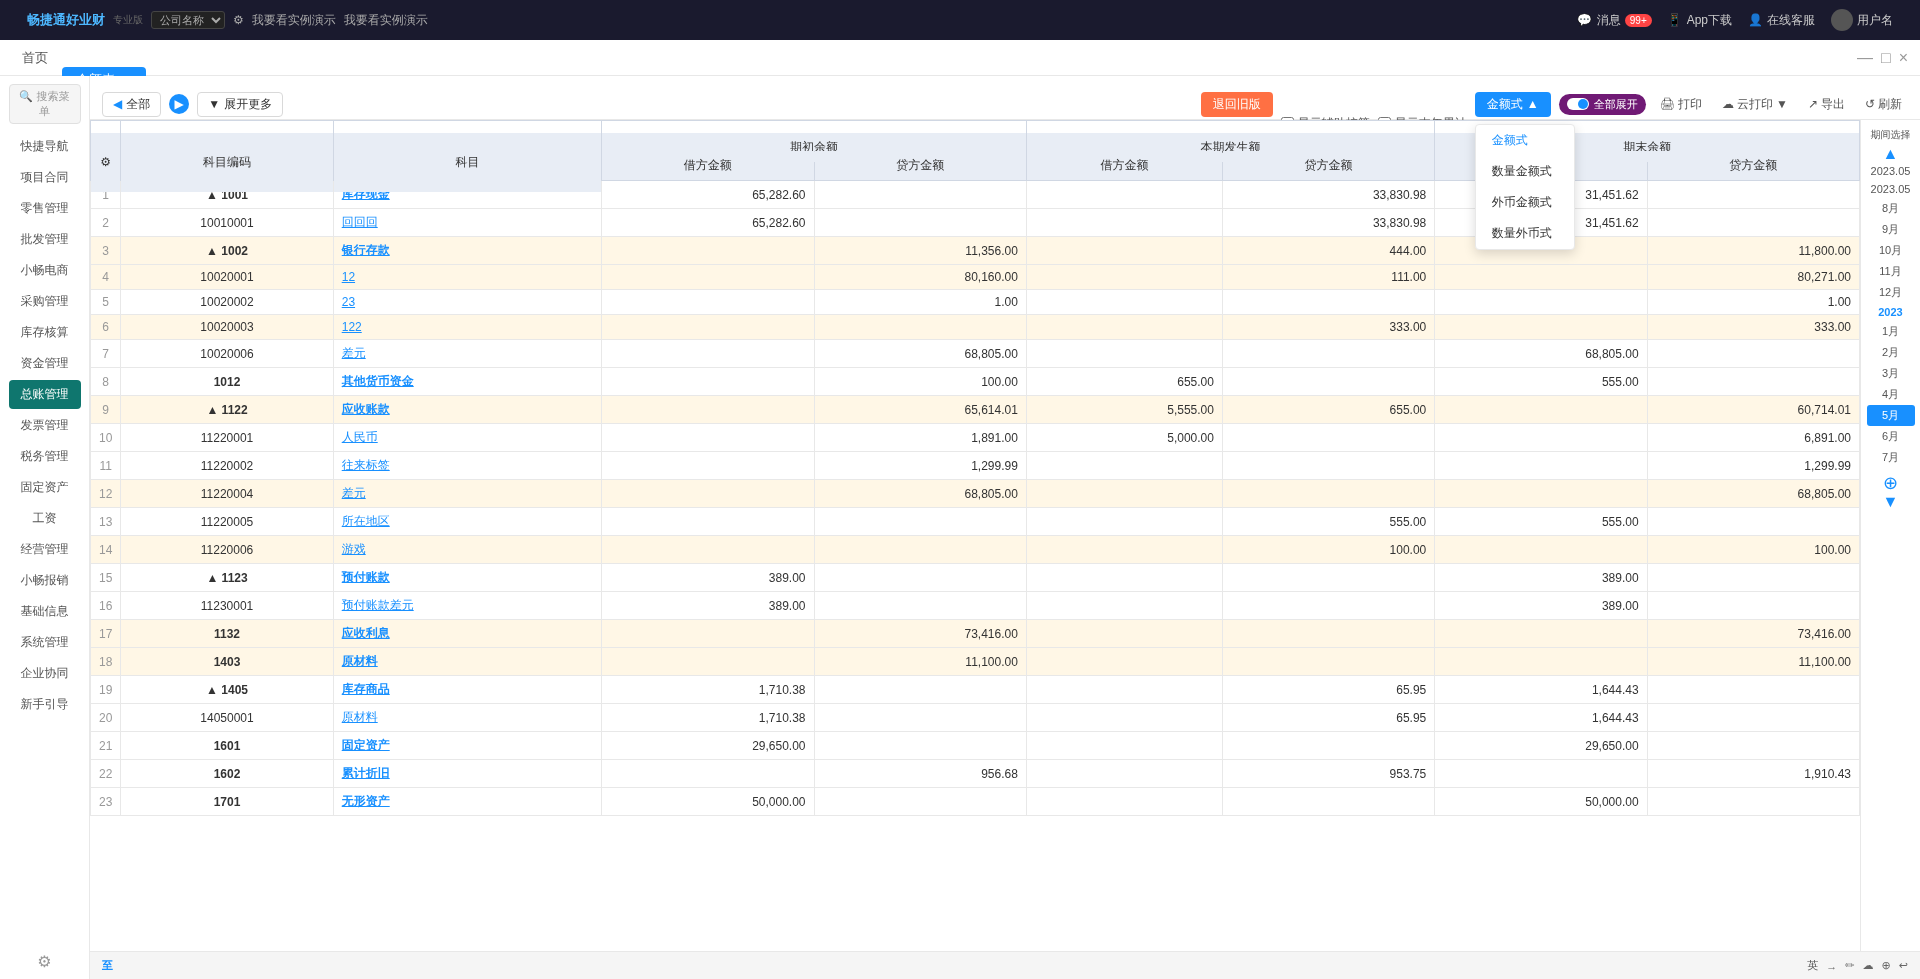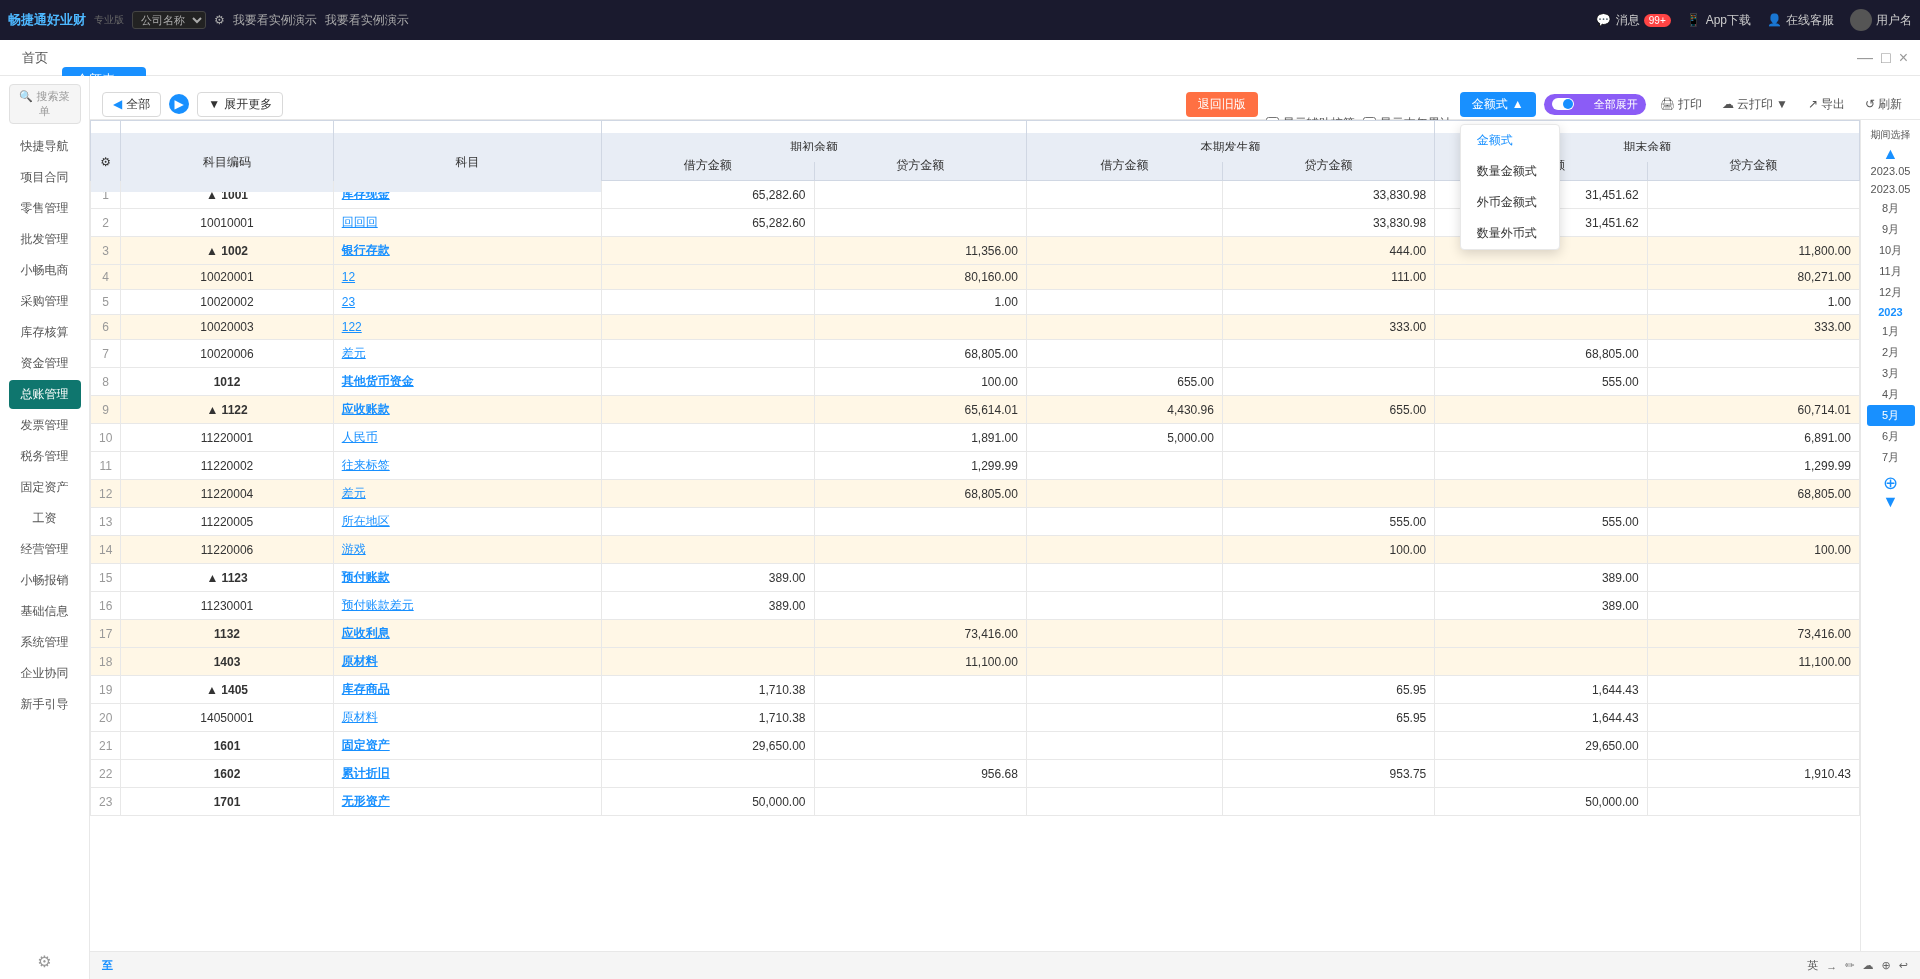--- a/index.html
+++ b/index.html
@@ -1,19 +1,19 @@
 <!DOCTYPE html>
 <html><head>
   <meta charset="utf-8">
   <style>
     * { box-sizing: border-box; margin: 0; padding: 0; }
     body { font-family: 'Microsoft YaHei', Arial, sans-serif; font-size: 12px; background: #f0f2f5; color: #333; overflow: hidden; }
 
     
-    .top-bar { height: 40px; background: #1a1a2e; display: flex; align-items: center; padding: 0 8px; justify-content: space-between; }
+    .top-bar { height: 40px; background: #1a1a2e; display: flex; align-items: center; padding: 0 27px; justify-content: space-between; }
     .top-bar-left { display: flex; align-items: center; gap: 8px; color: #aaa; font-size: 12px; }
     .top-bar-logo { color: #4db8ff; font-size: 13px; font-weight: bold; }
     .top-bar-right { display: flex; align-items: center; gap: 16px; color: #ccc; font-size: 12px; }
     .badge { background: #ff4444; color: white; border-radius: 10px; padding: 1px 5px; font-size: 10px; }
     .top-bar-icon-group { display: flex; align-items: center; gap: 4px; cursor: pointer; }
 
     
     .tab-bar { height: 36px; background: #fff; display: flex; align-items: center; padding: 0 12px; border-bottom: 1px solid #e8e8e8; gap: 4px; }
     .tab-item { padding: 4px 14px; border-radius: 4px 4px 0 0; cursor: pointer; font-size: 13px; color: #555; }
     .tab-item.active { background: #1890ff; color: #fff; margin-top: 44px; }
@@ -38,21 +38,21 @@
     
     .toolbar { height: 44px; background: #fff; display: flex; align-items: center; padding: 0 12px; gap: 8px; border-bottom: 1px solid #e8e8e8; flex-wrap: wrap; }
     .all-btn { display: flex; align-items: center; gap: 4px; border: 1px solid #d9d9d9; border-radius: 4px; padding: 3px 10px; cursor: pointer; background: #fff; font-size: 12px; }
     .arrow-btn { background: #1890ff; color: #fff; border: none; border-radius: 50%; width: 20px; height: 20px; cursor: pointer; font-size: 12px; display: flex; align-items: center; justify-content: center; }
     .expand-btn { display: flex; align-items: center; gap: 4px; border: 1px solid #d9d9d9; border-radius: 4px; padding: 3px 10px; cursor: pointer; background: #fff; font-size: 12px; }
     .toolbar-right { margin-left: auto; display: flex; align-items: center; gap: 8px; }
     .return-btn { background: #ff7043; color: #fff; border: none; border-radius: 4px; padding: 4px 12px; cursor: pointer; font-size: 12px; }
     .checkbox-group { display: flex; align-items: center; gap: 4px; font-size: 12px; color: #555; margin-top: 39px; }
     .checkbox-group input { cursor: pointer; }
     .amount-btn { background: #1890ff; color: #fff; border: none; border-radius: 4px; padding: 4px 12px; cursor: pointer; font-size: 12px; display: flex; align-items: center; gap: 4px; position: relative; }
-    .toggle-btn { background: #8b5cf6; border-radius: 12px; padding: 3px 8px; color: #fff; font-size: 11px; display: flex; align-items: center; gap: 20px; cursor: pointer; }
+    .toggle-btn { background: #701a75; border-radius: 12px; padding: 3px 8px; color: #fff; font-size: 11px; display: flex; align-items: center; gap: 5px; cursor: pointer; }
     .action-btn { display: flex; align-items: center; gap: 3px; color: #555; font-size: 12px; cursor: pointer; padding: 3px 6px; border-radius: 4px; }
 
     
     .table-container { flex: 1; overflow: auto; background: #fff; position: relative; }
     table { width: 100%; border-collapse: collapse; font-size: 12px; }
     thead th { background: #e8edf5; border: 1px solid #d0d7e3; padding: 6px 8px; text-align: center; font-weight: normal; color: #333; position: sticky; top: 12px; z-index: 2; white-space: nowrap; }
     thead th.settings-col { width: 30px; }
     td { border: 1px solid #e8e8e8; padding: 5px 8px; text-align: center; white-space: nowrap; }
     td.text-left { text-align: left; }
     td.number { text-align: right; }
@@ -378,21 +378,21 @@
                 <td class="number"></td>
                 <td class="number">555.00</td>
                 <td class="number"></td>
               </tr>
               <tr class="highlight">
                 <td class="row-number">9</td>
                 <td><span style="font-weight: bold;">▲ 1122</span></td>
                 <td class="text-left"><span class="underline bold">应收账款</span></td>
                 <td class="number"></td>
                 <td class="number">65,614.01</td>
-                <td class="number">4,430.96</td>
+                <td class="number">5,555.00</td>
                 <td class="number">655.00</td>
                 <td class="number"></td>
                 <td class="number">60,714.01</td>
               </tr>
               <tr>
                 <td class="row-number">10</td>
                 <td><span>11220001</span></td>
                 <td class="text-left"><span class="underline">人民币</span></td>
                 <td class="number"></td>
                 <td class="number">1,891.00</td>

